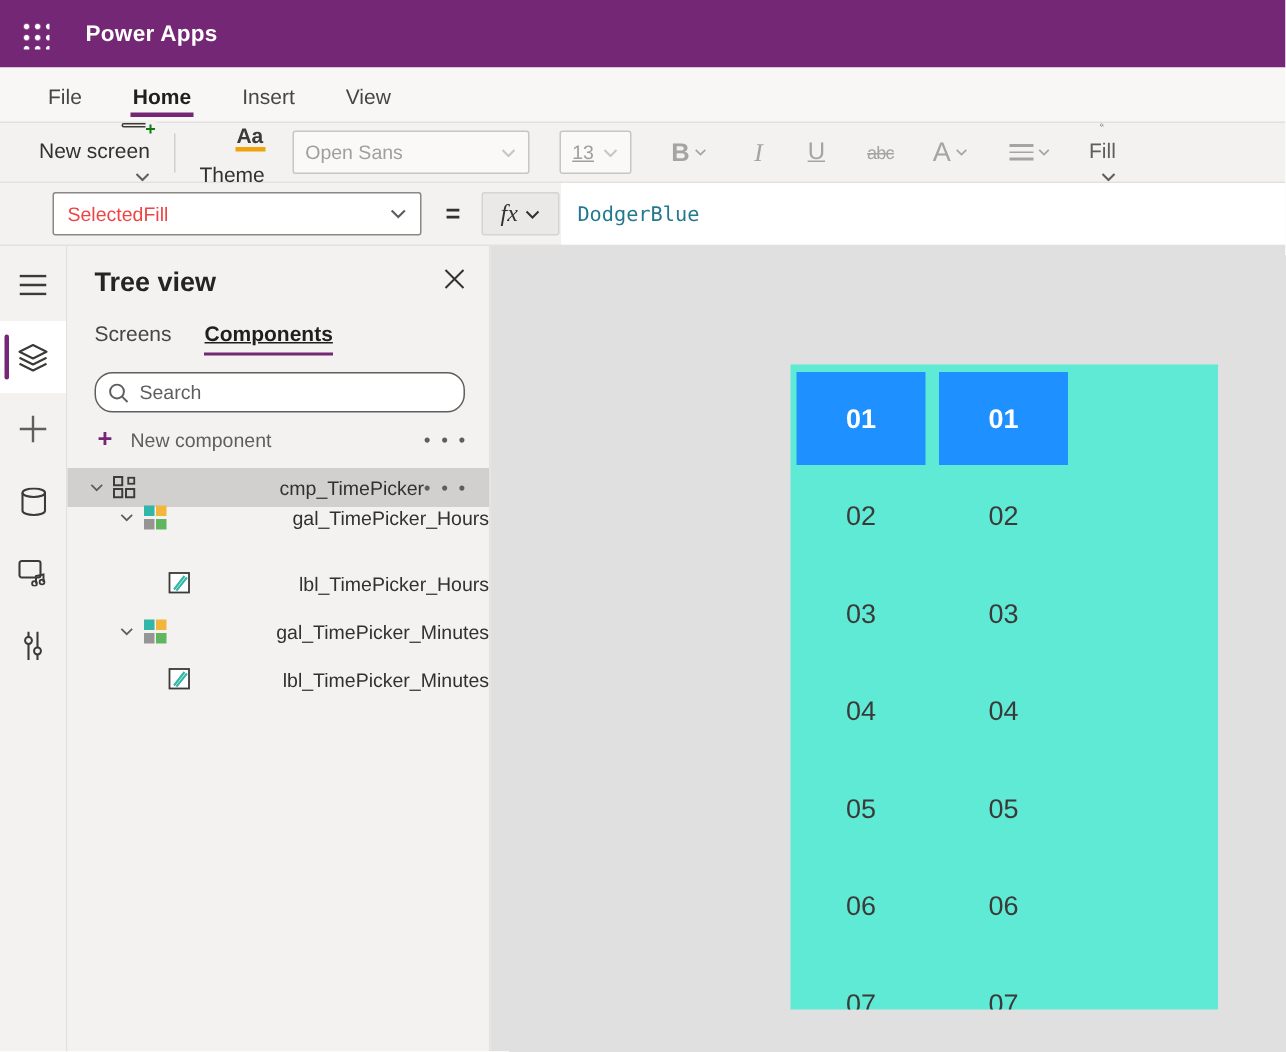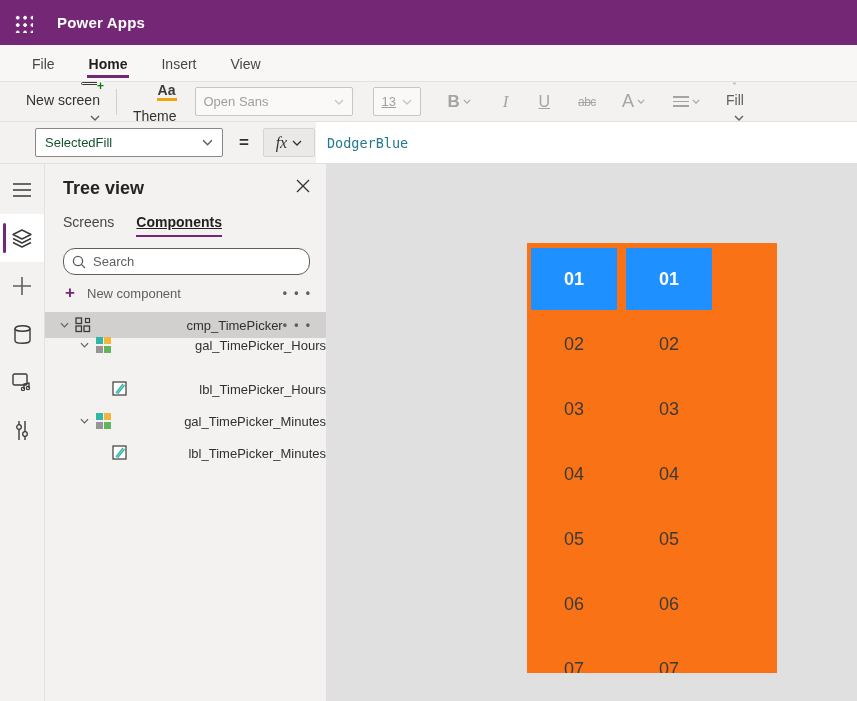--- a/index.html
+++ b/index.html
@@ -40,22 +40,22 @@
   .fmt.u { text-decoration:underline; }
   .fmt.strike { text-decoration:line-through; font-size:12px; letter-spacing:-.5px; }
   .fmt.fontcolor { font-size:18px; }
   .align-icon { display:flex; flex-direction:column; gap:3px; }
   .align-icon i { display:block; height:1.6px; background:#a6a4a2; }
   .align-icon i:nth-child(1){ width:16px; } .align-icon i:nth-child(2){ width:16px; } .align-icon i:nth-child(3){ width:16px; }
   .fill-btn { margin-left:6px; color:#605e5c; }
 
   
   .formulabar { height:42px; background:#f3f2f1; display:flex; align-items:center; border-bottom:1px solid #e3e1df; }
-  .prop-dd { width:188px; height:29px; margin-left:35px; background:#fff; border:1px solid #8a8886; border-radius:2px;
-    display:flex; align-items:center; justify-content:space-between; padding:0 9px; font-size:13px; color:#14532d; cursor:pointer; }
+  .prop-dd { width:246px; height:29px; margin-left:35px; background:#fff; border:1px solid #8a8886; border-radius:2px;
+    display:flex; align-items:center; justify-content:space-between; padding:0 9px; font-size:13px; color:#ef4444; cursor:pointer; }
   .equals { font-size:17px; font-weight:bold; color:#323130; margin:0 14px 0 16px; }
   .fx-btn { height:29px; width:52px; background:#ebe9e8; border:1px solid #d6d4d2; border-radius:2px;
     display:flex; align-items:center; justify-content:center; gap:5px; cursor:pointer; }
   .fx-label { font-style:italic; font-family:"Liberation Serif", serif; font-size:16px; color:#323130; }
   .formula-input { flex:1; height:100%; background:#fff; border:none; outline:none; margin-left:1px;
     font-family:"DejaVu Sans Mono","Liberation Mono", monospace; font-size:13.5px; padding-left:11px; }
 
   
   .workspace { display:flex; height:537px; }
 
@@ -91,21 +91,21 @@
   .icon-16 { width:17px; height:17px; display:flex; align-items:center; justify-content:center; margin-left:5px; flex-shrink:0; }
   .gallery-icon { display:grid; grid-template-columns:7px 7px; grid-template-rows:7px 7px; gap:1.5px; }
   .gallery-icon i { display:block; }
   .gallery-icon i:nth-child(1){ background:#31b6a8; }
   .gallery-icon i:nth-child(2){ background:#f2b53e; }
   .gallery-icon i:nth-child(3){ background:#979593; }
   .gallery-icon i:nth-child(4){ background:#5fb65f; }
 
   
   .canvas { flex:1; background:#e0e0e0; position:relative; }
-  .card { position:absolute; left:200px; top:79px; width:250px; height:430px; background:#f97316; overflow:hidden; }
+  .card { position:absolute; left:200px; top:79px; width:285px; height:430px; background:#5eead4; overflow:hidden; }
   .pick-col { position:absolute; top:5px; width:86px; }
   .pick-col.hours { left:4px; }
   .pick-col.minutes { left:99px; }
   .cell { height:62px; margin-bottom:3px; display:flex; align-items:center; justify-content:center;
     font-size:18px; color:#3b3a39; cursor:pointer; }
   .cell.selected { color:#fff; font-weight:bold; }
 </style>
 </head>
 <body>
 

